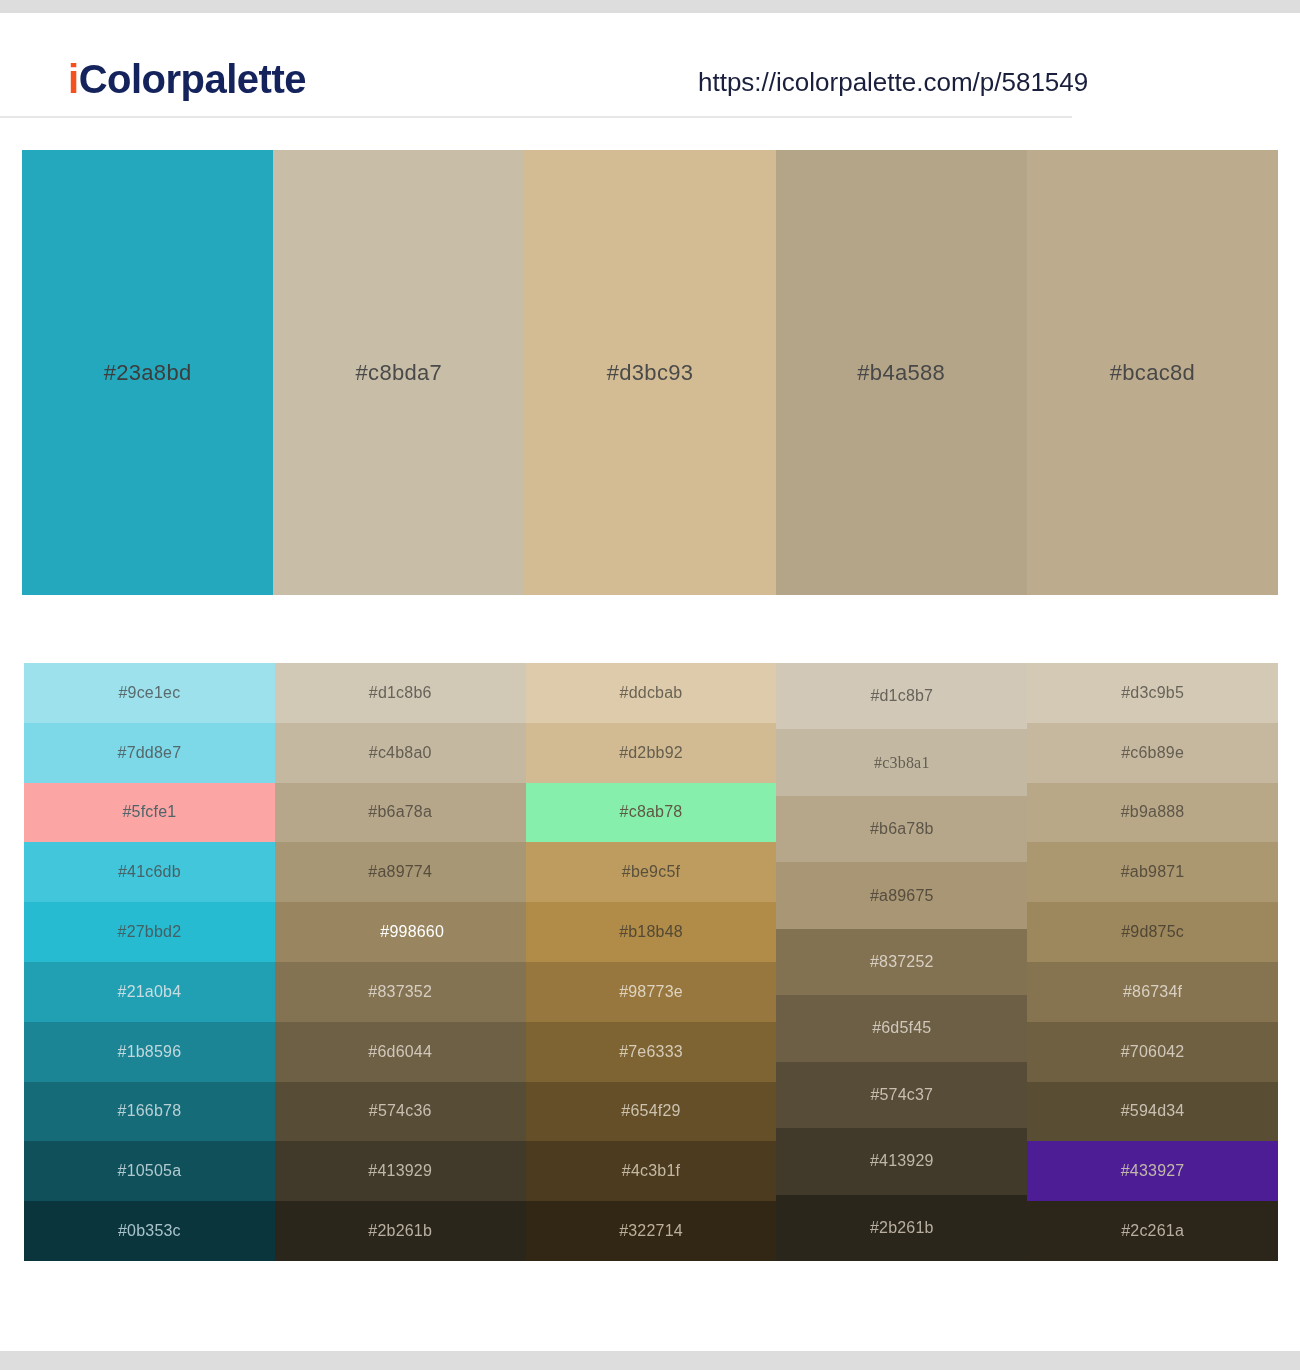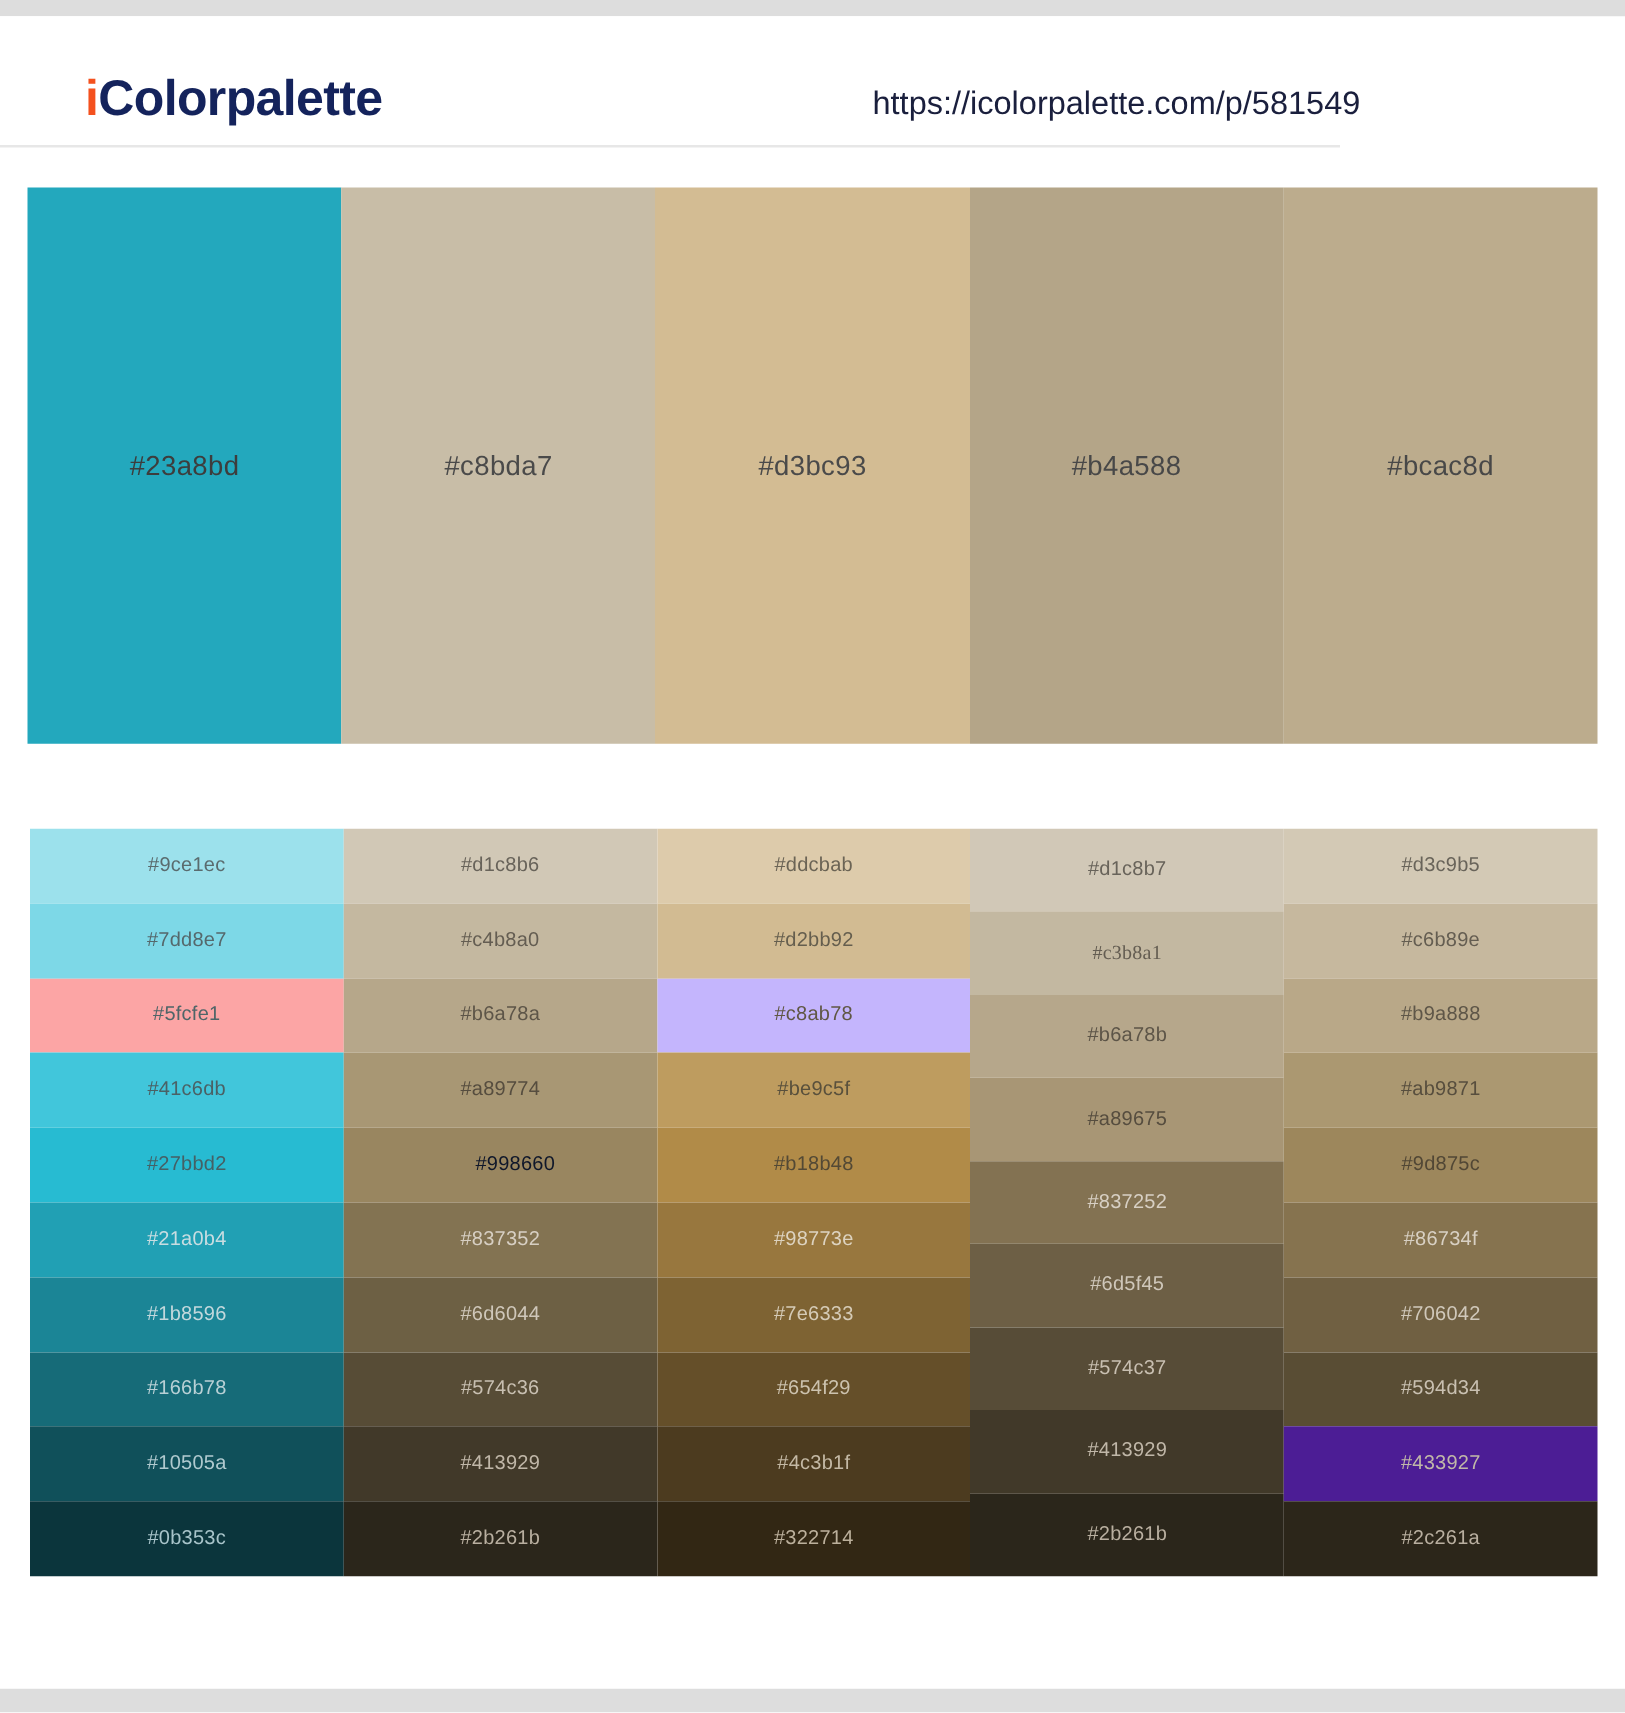--- a/index.html
+++ b/index.html
@@ -118,31 +118,31 @@
         <div class="grid-cell" style="background: rgb(27, 133, 150); color: rgb(194, 216, 220);">#1b8596</div>
         <div class="grid-cell" style="background: rgb(22, 107, 120); color: rgb(184, 208, 213);">#166b78</div>
         <div class="grid-cell" style="background: rgb(16, 80, 90); color: rgb(176, 202, 207);">#10505a</div>
         <div class="grid-cell" style="background: rgb(11, 53, 60); color: rgb(168, 196, 202);">#0b353c</div>
       </div>
       <div class="grid-col">
         <div class="grid-cell" style="background: rgb(209, 200, 182); color: rgb(104, 99, 90);">#d1c8b6</div>
         <div class="grid-cell" style="background: rgb(196, 184, 160); color: rgb(100, 93, 82);">#c4b8a0</div>
         <div class="grid-cell" style="background: rgb(182, 167, 138); color: rgb(93, 85, 72);">#b6a78a</div>
         <div class="grid-cell" style="background: rgb(168, 151, 116); color: rgb(86, 77, 63);">#a89774</div>
-        <div class="grid-cell" style="background: rgb(153, 134, 96); color: #0f172a; padding-left: 24px;">#998660</div>
+        <div class="grid-cell" style="background: rgb(153, 134, 96); color: #ffffff; padding-left: 24px;">#998660</div>
         <div class="grid-cell" style="background: rgb(131, 115, 82); color: rgb(215, 207, 195);">#837352</div>
         <div class="grid-cell" style="background: rgb(109, 96, 68); color: rgb(207, 199, 186);">#6d6044</div>
         <div class="grid-cell" style="background: rgb(87, 76, 54); color: rgb(200, 191, 177);">#574c36</div>
         <div class="grid-cell" style="background: rgb(65, 57, 41); color: rgb(192, 183, 168);">#413929</div>
         <div class="grid-cell" style="background: rgb(43, 38, 27); color: rgb(185, 175, 160);">#2b261b</div>
       </div>
       <div class="grid-col">
         <div class="grid-cell" style="background: rgb(221, 203, 171); color: rgb(107, 100, 85);">#ddcbab</div>
         <div class="grid-cell" style="background: rgb(210, 187, 146); color: rgb(101, 94, 78);">#d2bb92</div>
-        <div class="grid-cell" style="background: #c4b5fd; color: rgb(96, 87, 69);">#c8ab78</div>
+        <div class="grid-cell" style="background: #86efac; color: rgb(96, 87, 69);">#c8ab78</div>
         <div class="grid-cell" style="background: rgb(190, 156, 95); color: rgb(89, 80, 60);">#be9c5f</div>
         <div class="grid-cell" style="background: rgb(177, 139, 72); color: rgb(83, 73, 53);">#b18b48</div>
         <div class="grid-cell" style="background: rgb(152, 119, 62); color: rgb(221, 211, 192);">#98773e</div>
         <div class="grid-cell" style="background: rgb(126, 99, 51); color: rgb(213, 203, 183);">#7e6333</div>
         <div class="grid-cell" style="background: rgb(101, 79, 41); color: rgb(204, 194, 174);">#654f29</div>
         <div class="grid-cell" style="background: rgb(76, 59, 31); color: rgb(196, 185, 165);">#4c3b1f</div>
         <div class="grid-cell" style="background: rgb(50, 39, 20); color: rgb(188, 176, 156); text-align: center;">#322714</div>
       </div>
       <div class="grid-col">
         <div class="grid-cell" style="background: rgb(209, 200, 183); color: rgb(104, 99, 90);">#d1c8b7</div>

